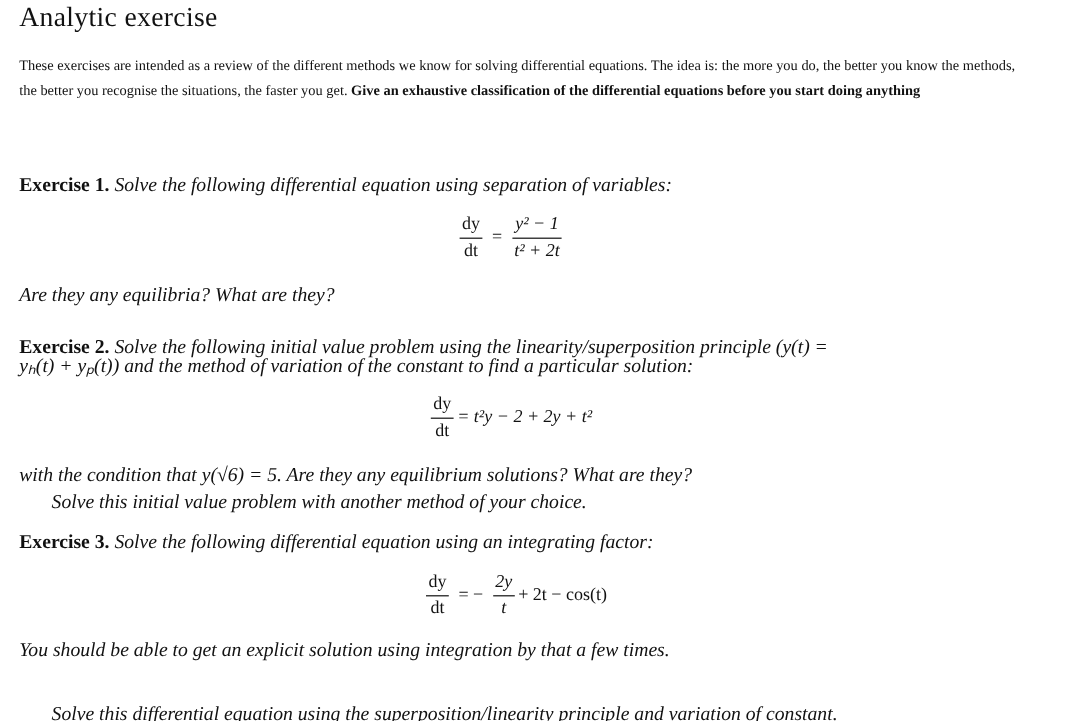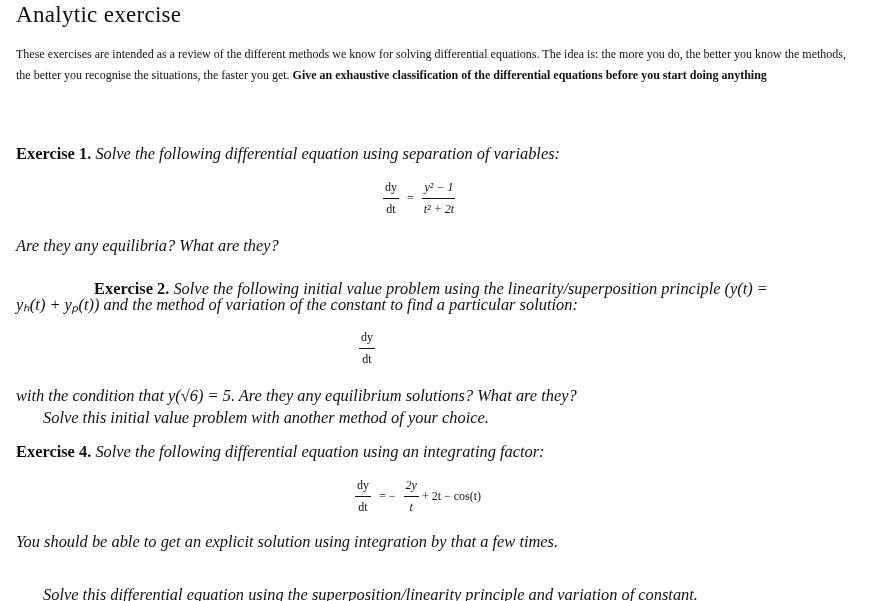--- a/index.html
+++ b/index.html
@@ -14,23 +14,23 @@
     position: absolute; left: 0; top: 2px;
     font-size: 23px; font-family: Liberation Serif, serif; letter-spacing: 0.3px;
   }
   .intro {
     position: absolute; left: 0; top: 44px; width: 830px;
     font-family: "Liberation Serif", serif; font-size: 12px; line-height: 21px;
     text-align: justify;
   }
   .b { font-weight: bold; }
   .it { font-style: italic; }
-  .row { position: absolute; left: 0; font-family: "Liberation Serif", serif; font-size: 16.4px; white-space: nowrap; text-align: center; }
+  .row { position: absolute; left: 0; font-family: "Liberation Serif", serif; font-size: 16.4px; white-space: nowrap; }
   .eq {
-    position: absolute; font-family: "Liberation Serif", serif; font-size: 12px;
+    position: absolute; font-family: "Liberation Serif", serif; font-size: 15px;
     display: flex; align-items: center;
   }
   .frac { display: inline-flex; flex-direction: column; align-items: center; margin: 0 3px; }
   .frac .num { padding: 0 2px 1px 2px; border-bottom: 1px solid #111; line-height: 19px; }
   .frac .den { padding: 1px 2px 0 2px; line-height: 19px; }
   .mi { font-style: italic; }
   .op { margin: 0 5px; }
   .indent { padding-left: 27px; }
 </style>
 </head>
@@ -64,26 +64,27 @@
   <div class="row" style="top:279px; width:830px;">
     <span class="b">Exercise 2.</span>
     <span class="it">Solve the following initial value problem using the linearity/superposition principle (y(t) =</span>
   </div>
   <div class="row it" style="top:292px;">yₕ(t) + yₚ(t)) and the method of variation of the constant to find a particular solution:</div>
   <div class="eq" style="left:340px; top:328px;">
     <span class="frac">
         <span class="num">dy</span>
         <span class="den">dt</span>
       </span>
+    <span class="mi">= t²y − 2 + 2y + t²</span>
   </div>
   <div class="row it" style="top:386px;">with the condition that y(√6) = 5. Are they any equilibrium solutions? What are they?</div>
   <div class="row it indent" style="top:408px;">Solve this initial value problem with another method of your choice.</div>
 
   <div class="row" style="top:442px;">
-    <span class="b">Exercise 4.</span>
+    <span class="b">Exercise 3.</span>
     <span class="it">Solve the following differential equation using an integrating factor:</span>
   </div>
   <div class="eq" style="left:336px; top:476px;">
     <span class="frac">
         <span class="num">dy</span>
         <span class="den">dt</span>
       </span>
     <span class="op">= −</span>
     <span class="frac">
         <span class="num mi">2y</span>

